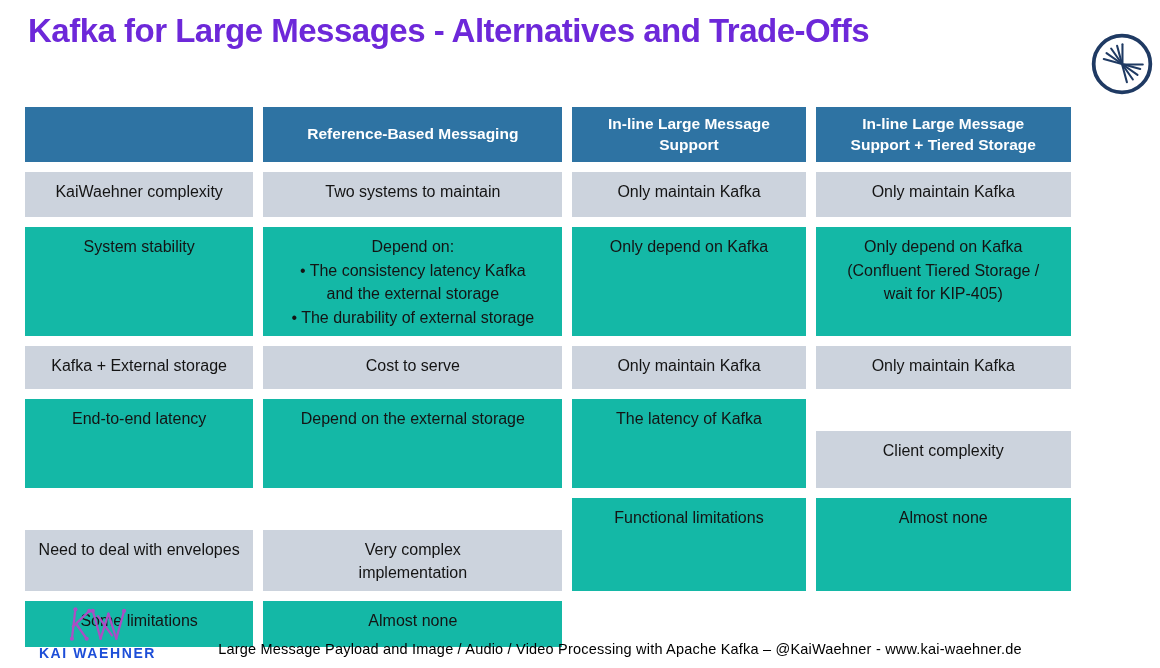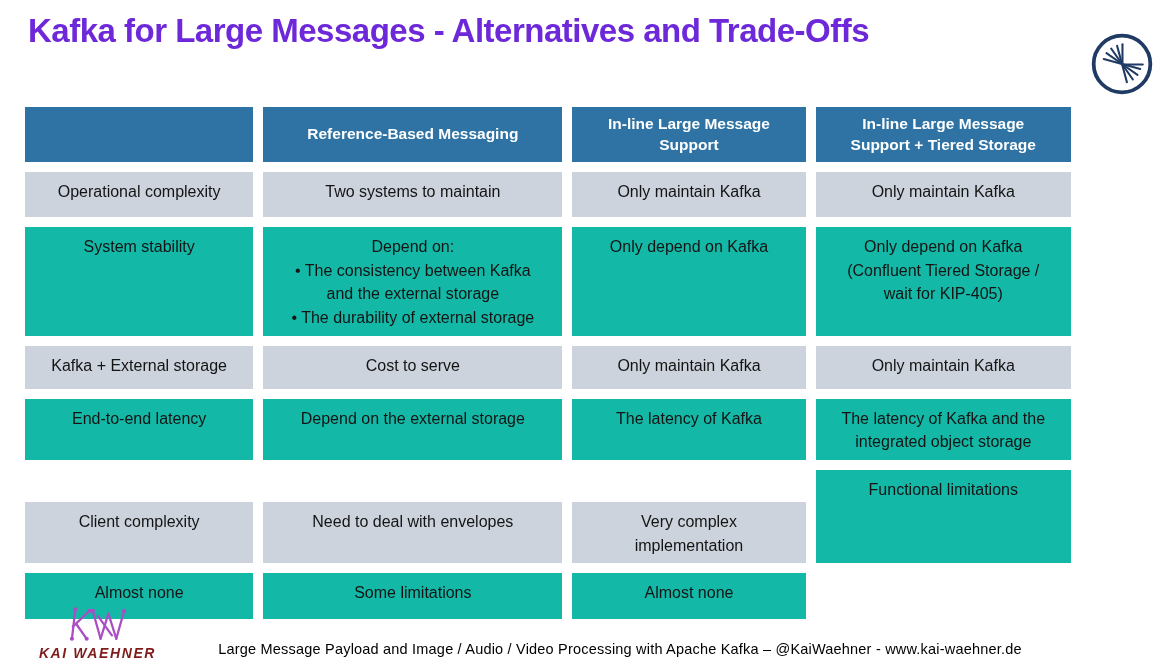--- a/index.html
+++ b/index.html
@@ -82,23 +82,22 @@
     top: 604px;
     width: 135px;
     text-align: center;
   }
   .brand svg { display: block; margin: 0 auto; }
   .brand-name {
     margin-top: 1px;
     font-size: 14px;
     font-weight: 700;
     letter-spacing: 1.6px;
-    color: #7f1d1d;
+    color: #1d4ed8;
     white-space: nowrap;
-    font-style: italic;
   }
   .footer-caption {
     position: absolute;
     left: 150px;
     right: 70px;
     top: 641px;
     text-align: center;
     font-size: 14.5px;
     color: #000000;
     letter-spacing: 0.2px;
@@ -131,45 +130,43 @@
 
   <div class="tbl">
 
     <div class="cell th"></div>
     <div class="cell th">Reference-Based Messaging</div>
     <div class="cell th">In-line Large Message
 Support</div>
     <div class="cell th">In-line Large Message
 Support + Tiered Storage</div>
 
-    <div class="cell band-a rh1">Operational complexity</div>
+    <div class="cell band-a rh1">KaiWaehner complexity</div>
     <div class="cell band-a rh1">Two systems to maintain</div>
     <div class="cell band-a rh1">Only maintain Kafka</div>
     <div class="cell band-a rh1">Only maintain Kafka</div>
 
     <div class="cell band-b rh2">System stability</div>
     <div class="cell band-b rh2">Depend on:
-• The consistency between Kafka
+• The consistency latency Kafka
 and the external storage
 • The durability of external storage</div>
     <div class="cell band-b rh2">Only depend on Kafka</div>
     <div class="cell band-b rh2">Only depend on Kafka
 (Confluent Tiered Storage /
 wait for KIP-405)</div>
 
     <div class="cell band-a rh3">Kafka + External storage</div>
     <div class="cell band-a rh3">Cost to serve</div>
     <div class="cell band-a rh3">Only maintain Kafka</div>
     <div class="cell band-a rh3">Only maintain Kafka</div>
 
     <div class="cell band-b rh4">End-to-end latency</div>
     <div class="cell band-b rh4">Depend on the external storage</div>
     <div class="cell band-b rh4">The latency of Kafka</div>
-    <div class="cell band-b rh4">The latency of Kafka and the
-integrated object storage</div>
 
     <div class="cell band-a rh5">Client complexity</div>
     <div class="cell band-a rh5">Need to deal with envelopes</div>
     <div class="cell band-a rh5">Very complex
 implementation</div>
 
     <div class="cell band-b rh6">Functional limitations</div>
     <div class="cell band-b rh6">Almost none</div>
     <div class="cell band-b rh6">Some limitations</div>
     <div class="cell band-b rh6">Almost none</div>

